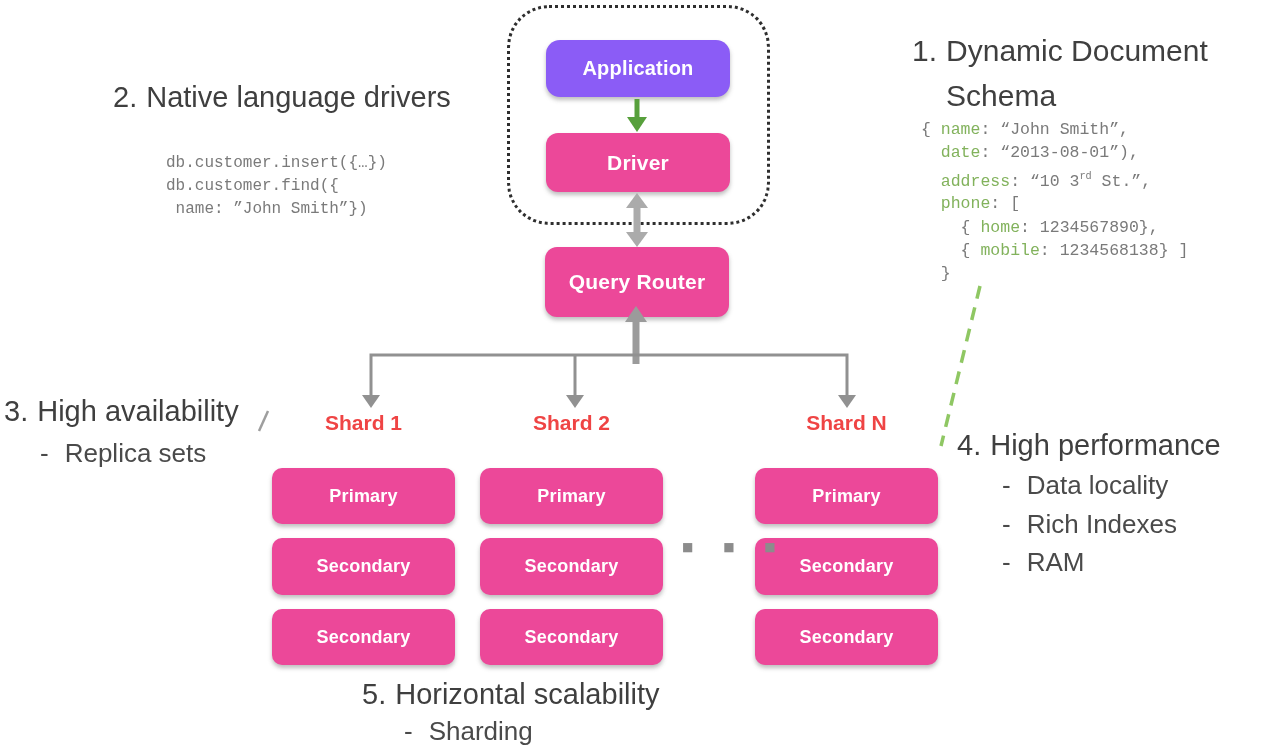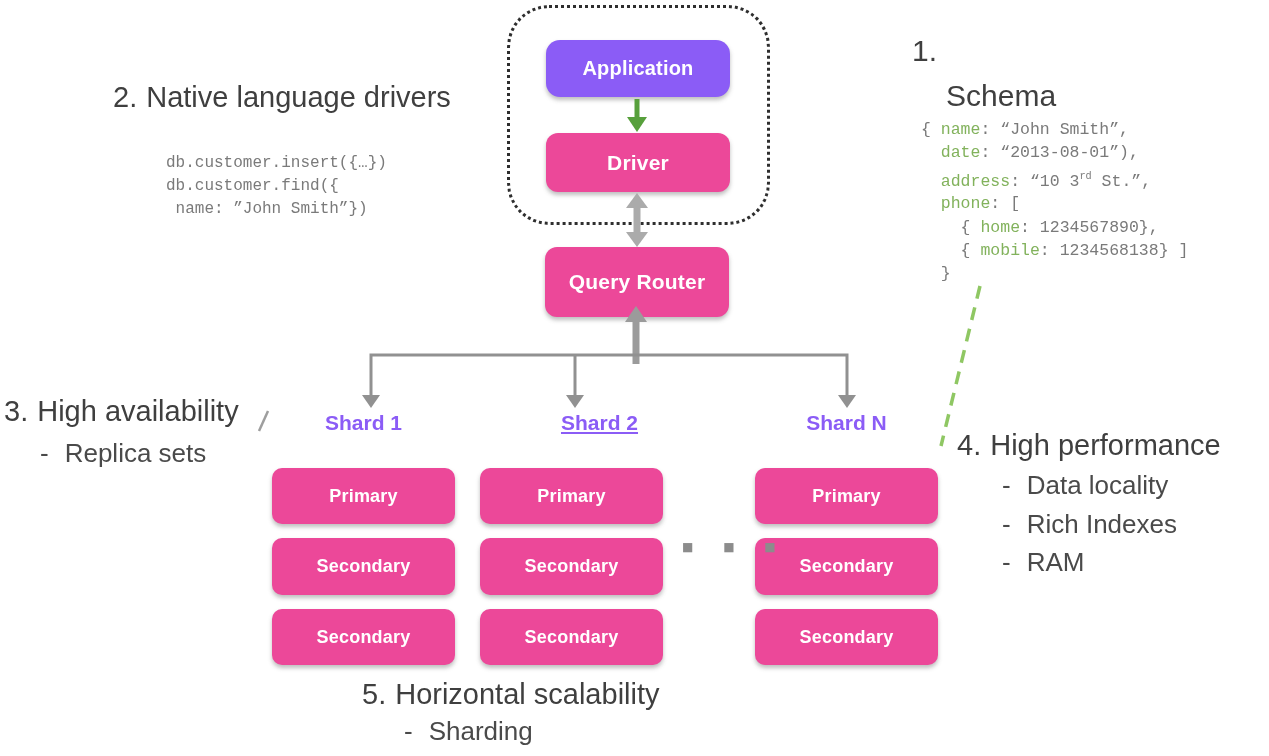--- a/index.html
+++ b/index.html
@@ -17,21 +17,21 @@
   .node{
     display:flex;align-items:center;justify-content:center;
     color:#ffffff;font-weight:bold;border-radius:12px;
     background:#ec4899;box-shadow:0 3px 4px rgba(70,70,70,.35);
     font-size:20px;letter-spacing:.2px;
   }
   .node.dark{background:#8b5cf6;border-radius:14px;}
   .node.small{font-size:18px;border-radius:10px;margin-top:16px;}
   
   .shard-label{
-    font-weight:bold;color:#8b5cf6;font-size:21px;text-align:center;
+    font-weight:bold;color:#ef4444;font-size:21px;text-align:center;
   }
   
   .callout-title{
     display:flex;color:#3F3F3F;font-size:29px;line-height:1.2;
     white-space:nowrap;
   }
   .callout-title .num{margin-right:9px;}
   .callout-title.big{font-size:30px;white-space:normal;line-height:45px;}
   .bullet{
     display:flex;color:#4A4A4A;font-size:26px;white-space:nowrap;
@@ -62,35 +62,35 @@
 
 <div class="abs node" style="left:546px;top:133px;width:184px;height:59px;font-size:21px;">Driver</div>
 
 <div class="abs node" style="left:545px;top:247px;width:184px;height:70px;font-size:21px;">Query Router</div>
 
 <div class="abs shard-label" style="left:272px;top:411px;width:183px;">Shard 1</div>
 <div class="abs node small" style="left:272px;top:452px;width:183px;height:56px;">Primary</div>
 <div class="abs node small" style="left:272px;top:522px;width:183px;height:57px;">Secondary</div>
 <div class="abs node small" style="left:272px;top:593px;width:183px;height:56px;">Secondary</div>
 
-<div class="abs shard-label" style="left:508px;top:411px;width:183px;text-decoration:underline;">Shard 2</div>
+<div class="abs shard-label" style="left:480px;top:411px;width:183px;">Shard 2</div>
 <div class="abs node small" style="left:480px;top:452px;width:183px;height:56px;">Primary</div>
 <div class="abs node small" style="left:480px;top:522px;width:183px;height:57px;">Secondary</div>
 <div class="abs node small" style="left:480px;top:593px;width:183px;height:56px;">Secondary</div>
 
 <div class="abs shard-label" style="left:755px;top:411px;width:183px;">Shard N</div>
 <div class="abs node small" style="left:755px;top:452px;width:183px;height:56px;">Primary</div>
 <div class="abs node small" style="left:755px;top:522px;width:183px;height:57px;">Secondary</div>
 <div class="abs node small" style="left:755px;top:593px;width:183px;height:56px;">Secondary</div>
 
 <div class="abs more-shards" style="left:682px;top:540px;">■ ■ ■</div>
 
 <div class="abs callout-title big" style="left:912px;top:28px;width:350px;">
   <span class="num">1.</span>
-  <span><br><span>Schema</span></span>
+  <span><span>Dynamic Document</span><br><span>Schema</span></span>
 </div>
 <div class="abs code code-schema" style="left:921px;top:118px;"><div><span>{ </span><span class="seg-green">name</span><span>: “John Smith”,</span></div><div><span>  </span><span class="seg-green">date</span><span>: “2013-08-01”),</span></div><div><span>  </span><span class="seg-green">address</span><span>: “10 3</span><sup>rd</sup><span> St.”,</span></div><div><span>  </span><span class="seg-green">phone</span><span>: [</span></div><div><span>    { </span><span class="seg-green">home</span><span>: 1234567890},</span></div><div><span>    { </span><span class="seg-green">mobile</span><span>: 1234568138} ]</span></div><div><span>  }</span></div></div>
 
 <div class="abs callout-title" style="left:113px;top:80px;">
   <span class="num">2.</span>
   <span>Native language drivers</span>
 </div>
 <div class="abs code code-drivers" style="left:166px;top:124px;"><div><span>db.customer.insert({…})</span></div><div><span>db.customer.find({</span></div><div><span> name: ”John Smith”})</span></div></div>
 
 <div class="abs callout-title" style="left:4px;top:394px;">

